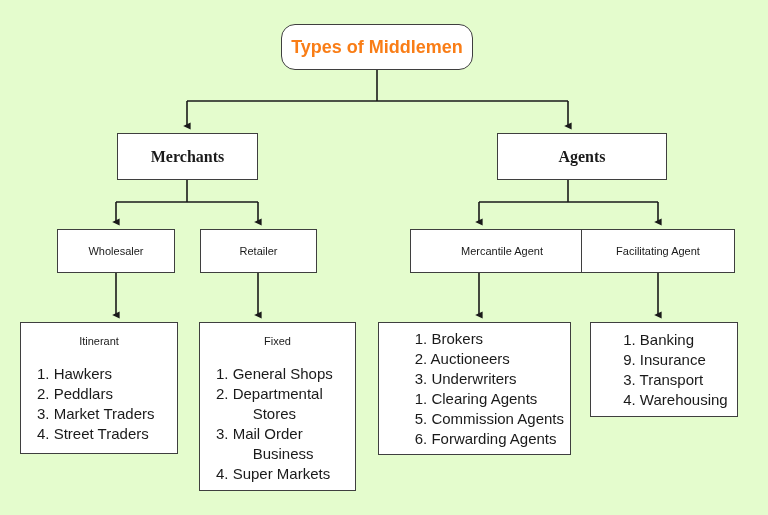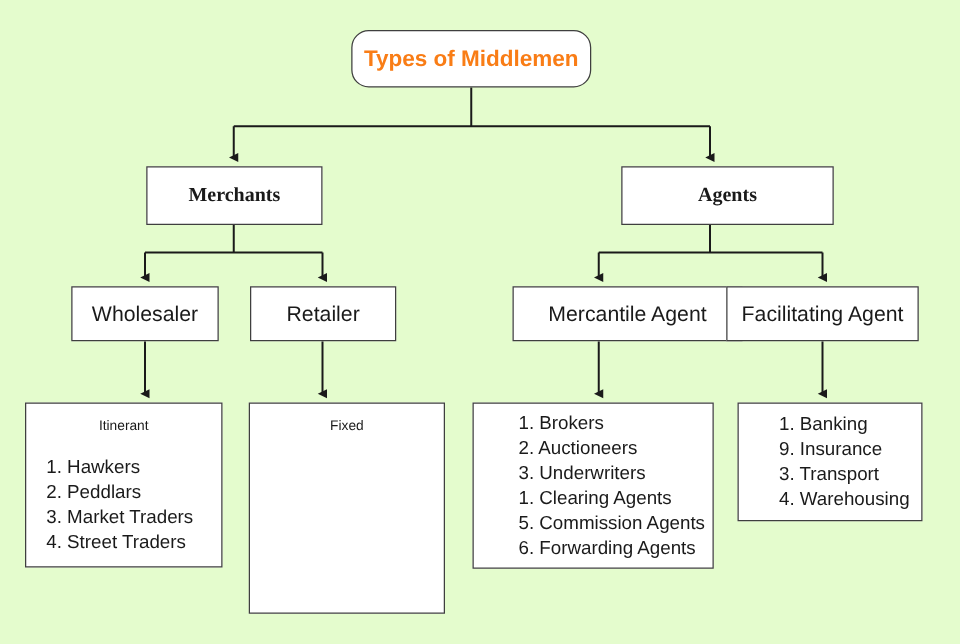--- a/index.html
+++ b/index.html
@@ -33,21 +33,21 @@
     background: #ffffff;
     border: 1.6px solid #3f3f3f;
     display: flex;
     flex-direction: column;
     align-items: stretch;
     justify-content: center;
   }
   .node-title {
     text-align: center;
     color: #1a1a1a;
-    font-size: 17px;
+    font-size: 11px;
     line-height: 19px;
   }
   .node.root {
     justify-content: center;
     border-radius: 14px;
   }
   .node.root .node-title {
     color: #f97d16;
     font-weight: bold;
     font-size: 18px;
@@ -155,20 +155,28 @@
     <ul class="leaf-list">
         <li>1. Hawkers</li>
         <li>2. Peddlars</li>
         <li>3. Market Traders</li>
         <li>4. Street Traders</li>
       </ul>
   </div>
 
   <div class="node leaf" style="left:199px; top:322px; width:157px; height:169px;">
     <div class="leaf-head">Fixed</div>
+    <ul class="leaf-list">
+        <li>1. General Shops</li>
+        <li>2. Departmental
+    Stores</li>
+        <li>3. Mail Order
+    Business</li>
+        <li>4. Super Markets</li>
+      </ul>
   </div>
 
   <div class="node leaf nohead" style="left:378px; top:322px; width:193px; height:133px;">
     <ul class="leaf-list">
         <li>1. Brokers</li>
         <li>2. Auctioneers</li>
         <li>3. Underwriters</li>
         <li>1. Clearing Agents</li>
         <li>5. Commission Agents</li>
         <li>6. Forwarding Agents</li>

